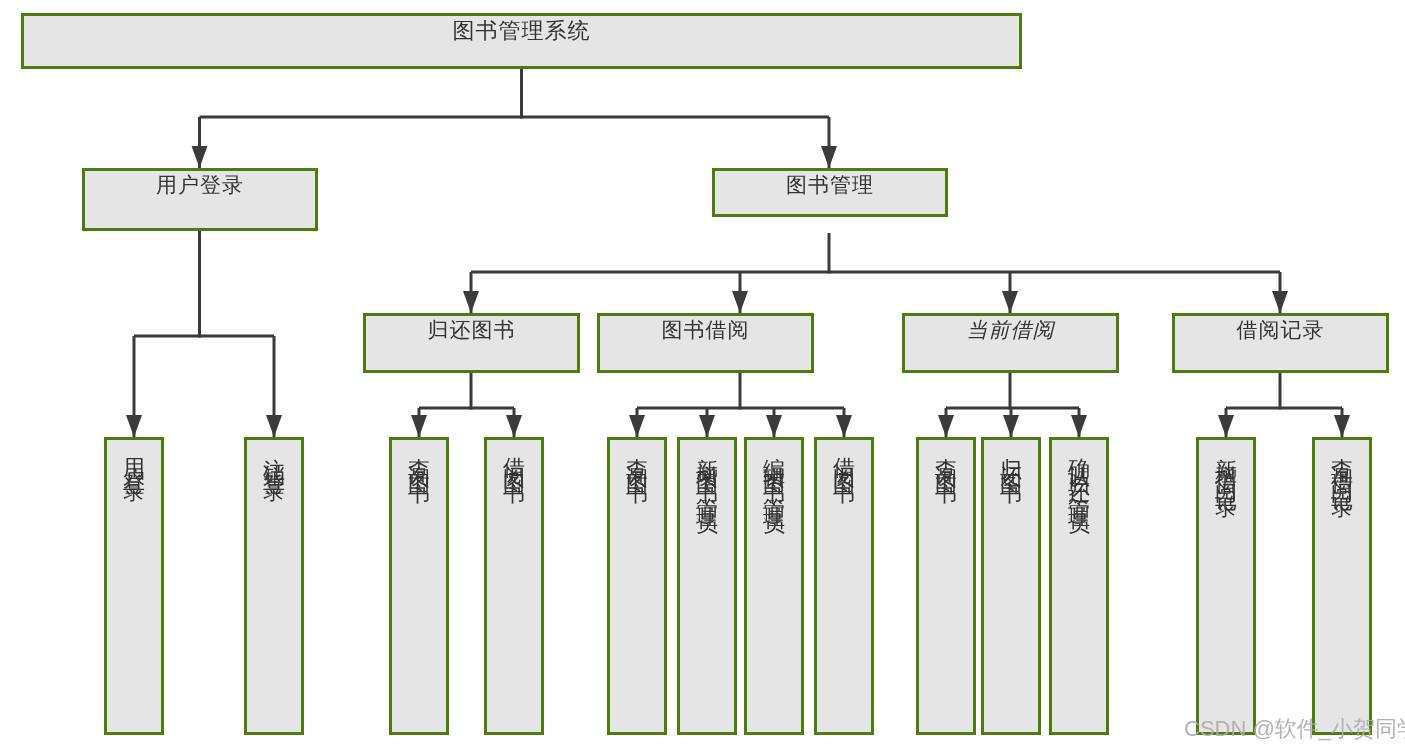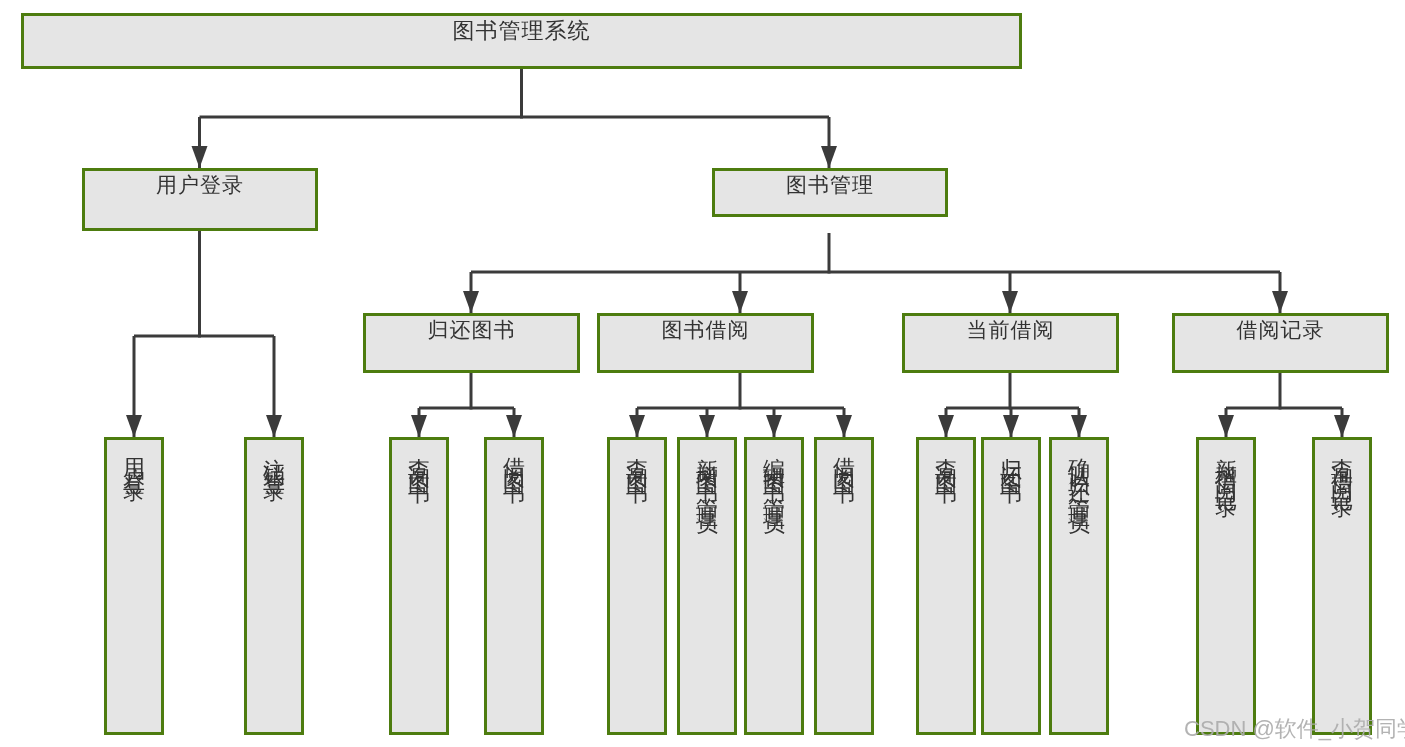--- a/index.html
+++ b/index.html
@@ -34,21 +34,21 @@
     justify-content: center;
     color: #333333;
   }
   .hbox { font-size: 21px; letter-spacing: 1px; }
   .root-box  { left: 21px;  top: 13px;  width: 1001px; height: 56px; font-size: 22px; }
   .n-user    { left: 82px;  top: 168px; width: 236px;  height: 63px; }
   .n-bookmgr { left: 712px; top: 168px; width: 236px;  height: 49px; }
   .l3 { top: 313px; width: 217px; height: 60px; }
   .n-newbook { left: 363px; }
   .n-borrow  { left: 597px; }
-  .n-current { left: 902px; }
+  .n-current { left: 902px; font-style: italic; }
   .n-records { left: 1172px; }
   .vbox { top: 437px; width: 60px; height: 298px; }
   .vbox span {
     writing-mode: vertical-rl;
     text-orientation: mixed;
     font-size: 22px;
     letter-spacing: 8px;
     line-height: 1;
     white-space: nowrap;
   }

